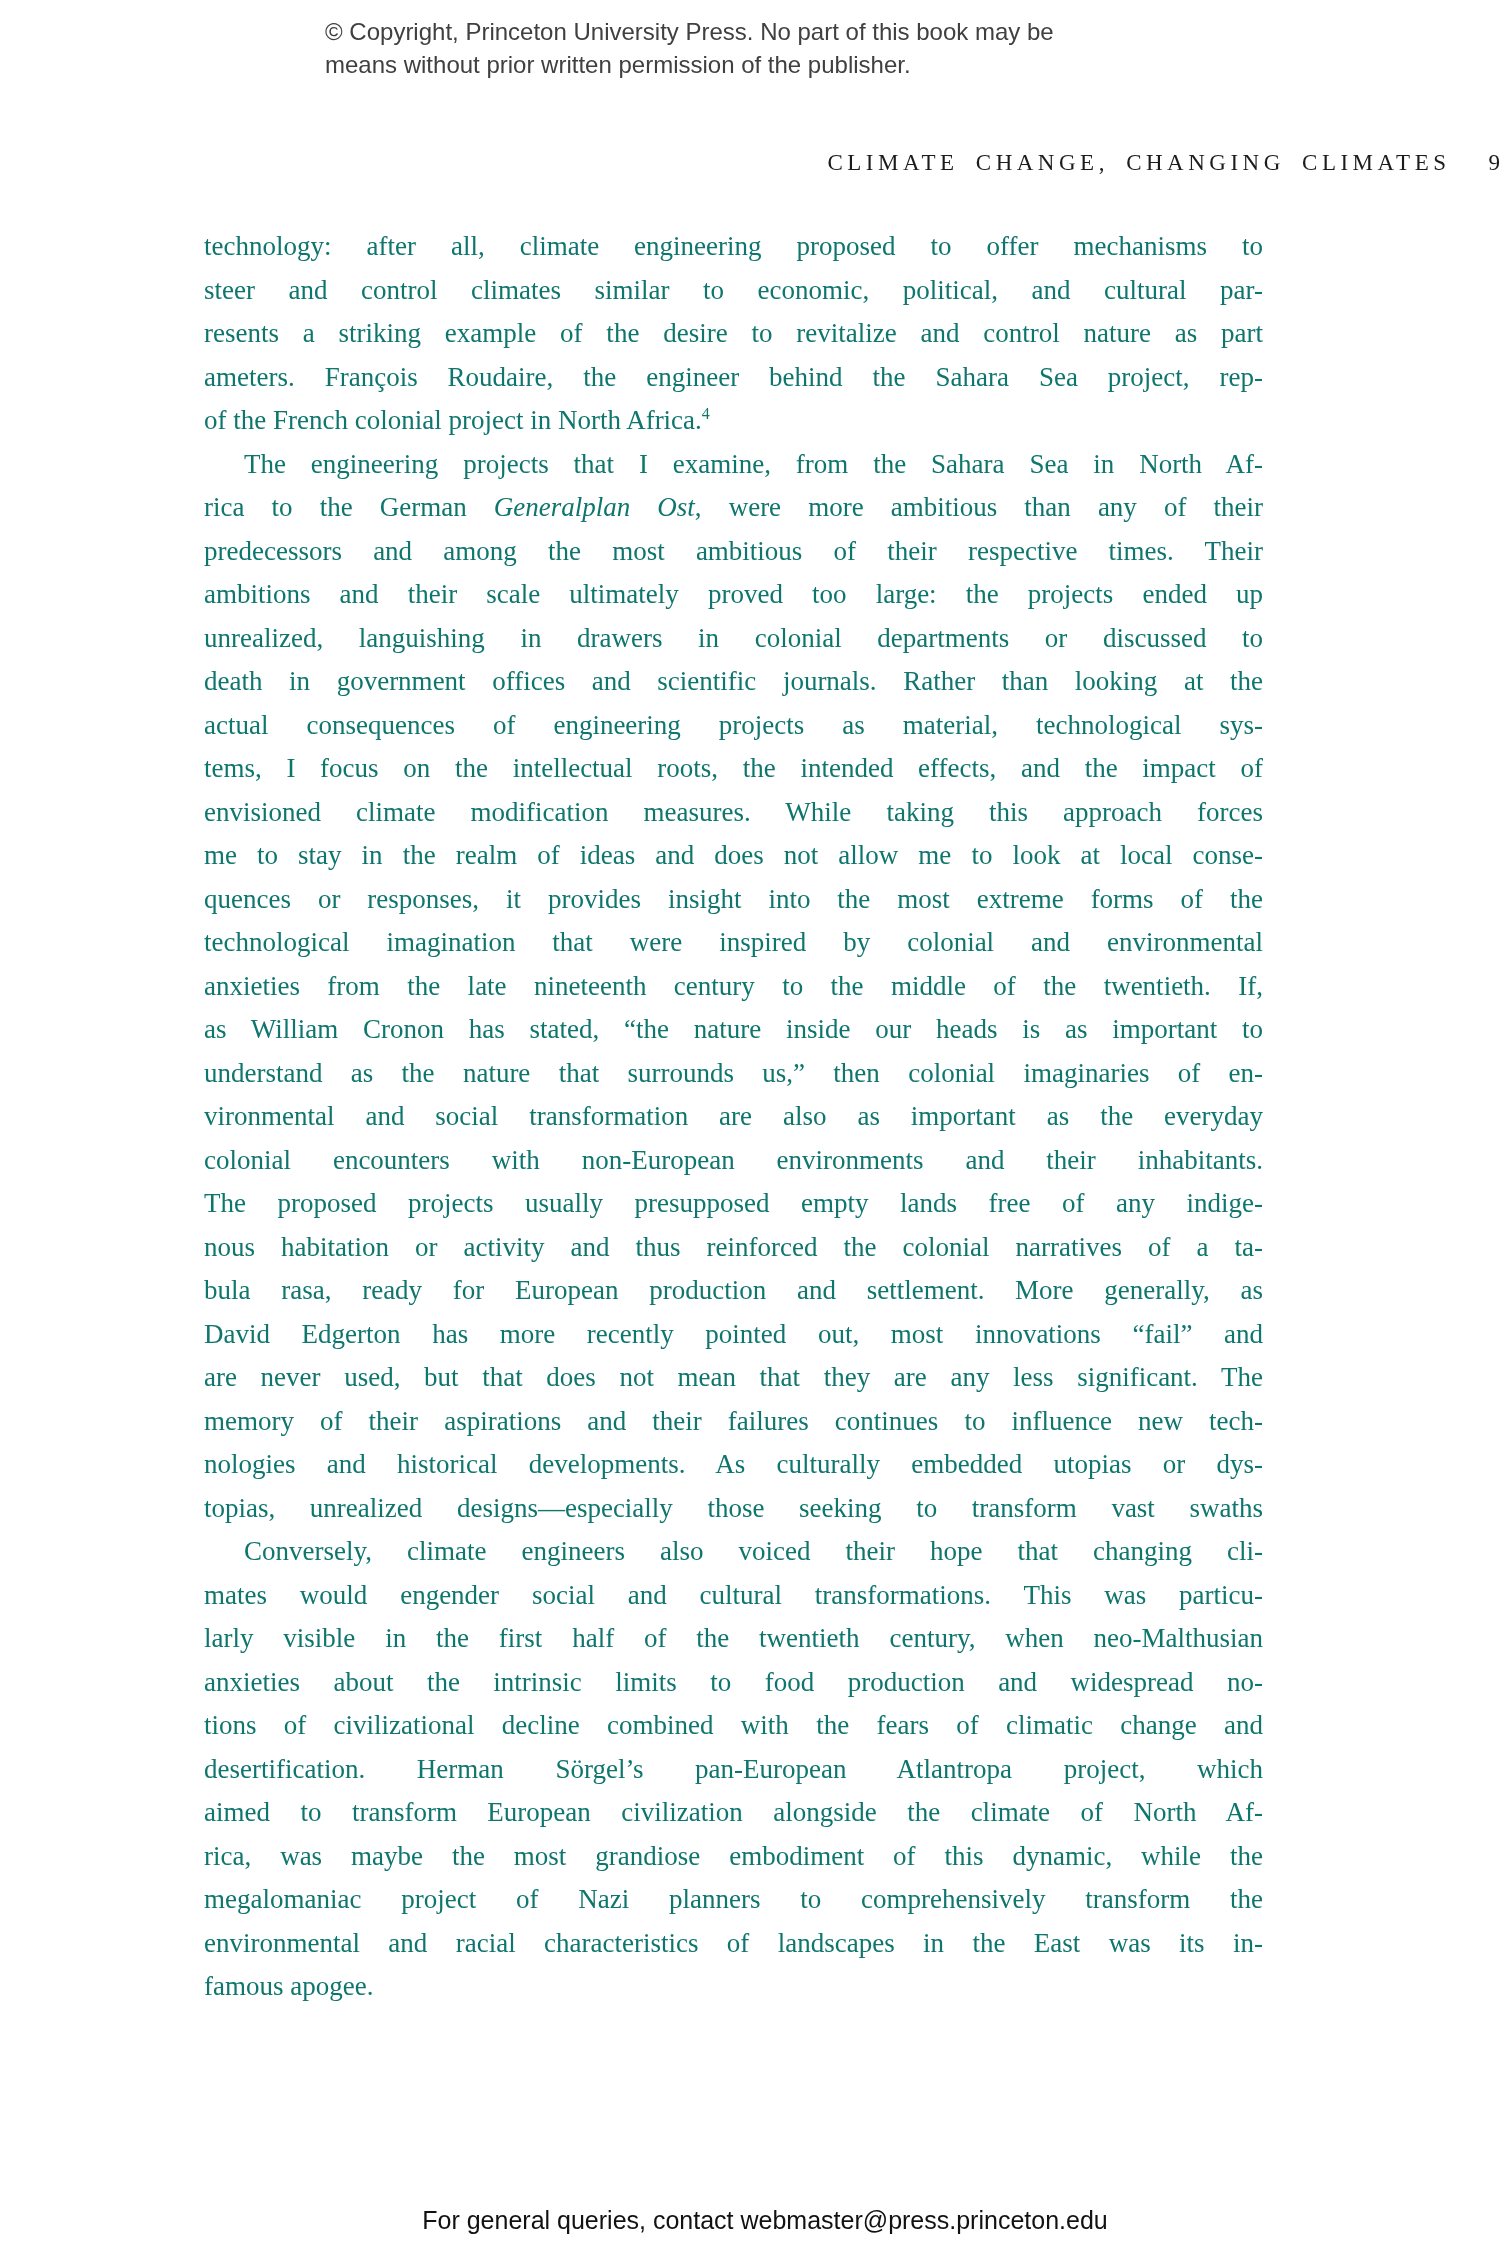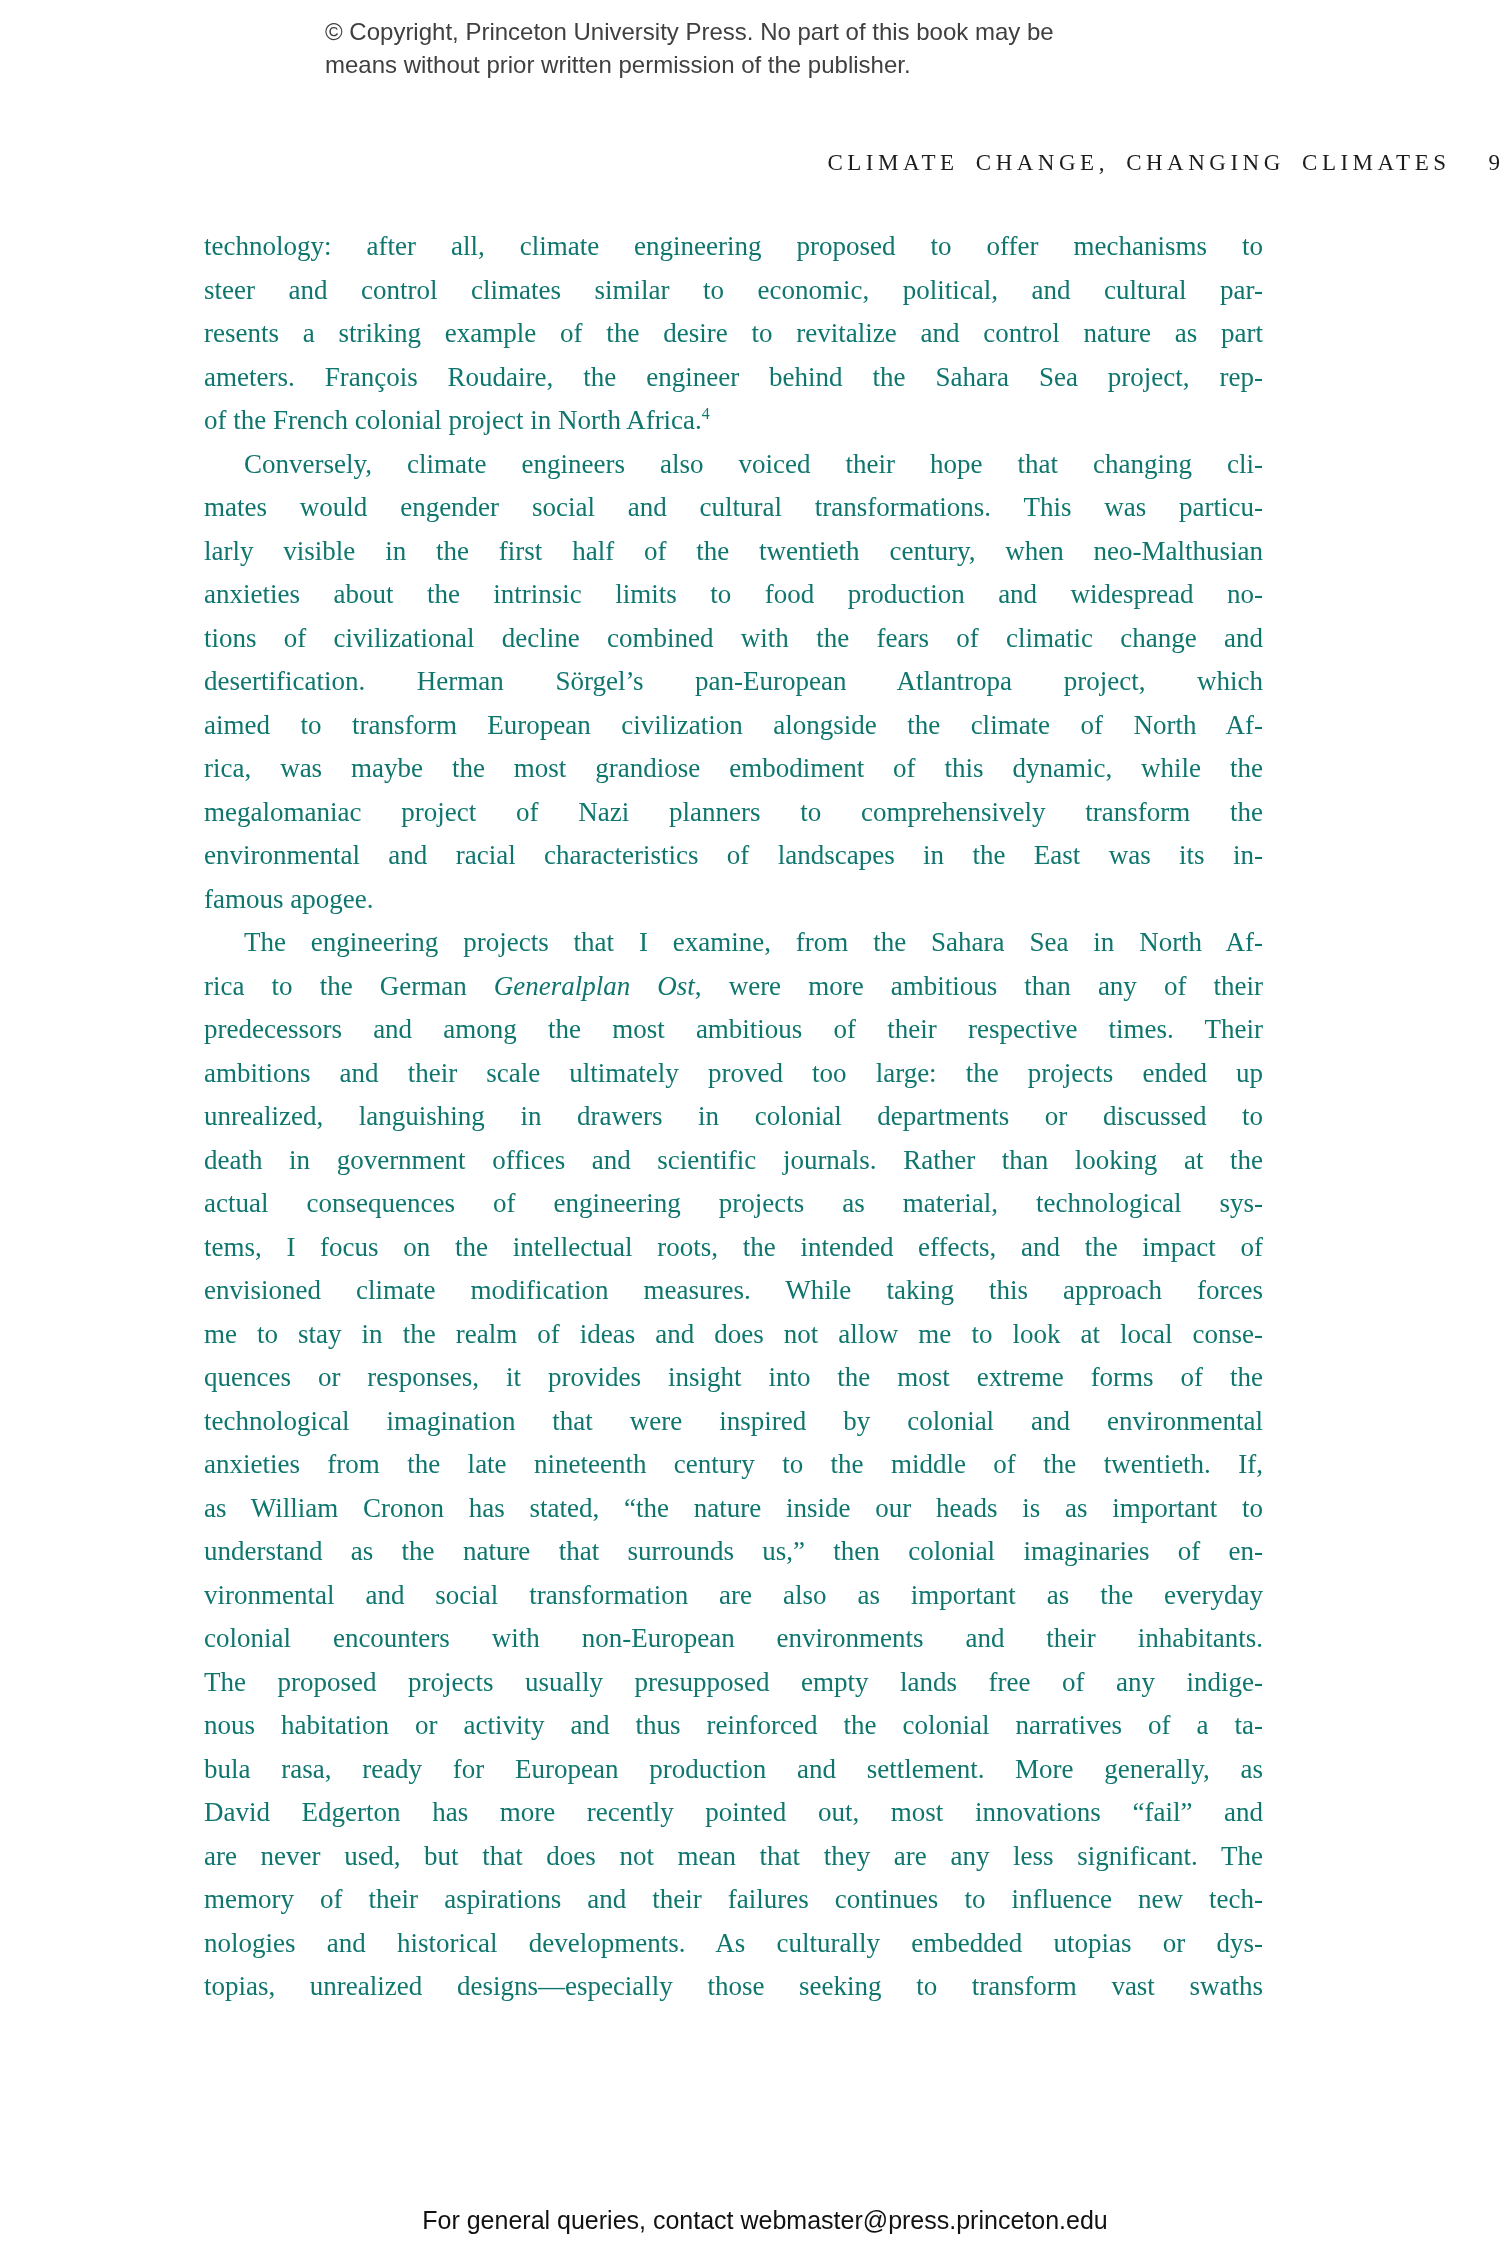--- a/index.html
+++ b/index.html
@@ -105,33 +105,20 @@
 
   <div class="body-text" id="body-block">
       <div class="paragraph">
         <div class="line">technology: after all, climate engineering proposed to offer mechanisms to</div>
         <div class="line">steer and control climates similar to economic, political, and cultural par-</div>
         <div class="line">resents a striking example of the desire to revitalize and control nature as part</div>
         <div class="line">ameters. François Roudaire, the engineer behind the Sahara Sea project, rep-</div>
         <div class="line no-justify">of the French colonial project in North Africa.<sup>4</sup></div>
       </div>
       <div class="paragraph">
-        <div class="line indent">Conversely, climate engineers also voiced their hope that changing cli-</div>
-        <div class="line">mates would engender social and cultural transformations. This was particu-</div>
-        <div class="line">larly visible in the first half of the twentieth century, when neo-Malthusian</div>
-        <div class="line">anxieties about the intrinsic limits to food production and widespread no-</div>
-        <div class="line">tions of civilizational decline combined with the fears of climatic change and</div>
-        <div class="line">desertification. Herman Sörgel’s pan-European Atlantropa project, which</div>
-        <div class="line">aimed to transform European civilization alongside the climate of North Af-</div>
-        <div class="line">rica, was maybe the most grandiose embodiment of this dynamic, while the</div>
-        <div class="line">megalomaniac project of Nazi planners to comprehensively transform the</div>
-        <div class="line">environmental and racial characteristics of landscapes in the East was its in-</div>
-        <div class="line no-justify">famous apogee.</div>
-      </div>
-      <div class="paragraph">
         <div class="line indent">The engineering projects that I examine, from the Sahara Sea in North Af-</div>
         <div class="line">rica to the German <i>Generalplan Ost</i>, were more ambitious than any of their</div>
         <div class="line">predecessors and among the most ambitious of their respective times. Their</div>
         <div class="line">ambitions and their scale ultimately proved too large: the projects ended up</div>
         <div class="line">unrealized, languishing in drawers in colonial departments or discussed to</div>
         <div class="line">death in government offices and scientific journals. Rather than looking at the</div>
         <div class="line">actual consequences of engineering projects as material, technological sys-</div>
         <div class="line">tems, I focus on the intellectual roots, the intended effects, and the impact of</div>
         <div class="line">envisioned climate modification measures. While taking this approach forces</div>
         <div class="line">me to stay in the realm of ideas and does not allow me to look at local conse-</div>
@@ -144,19 +131,32 @@
         <div class="line">colonial encounters with non-European environments and their inhabitants.</div>
         <div class="line">The proposed projects usually presupposed empty lands free of any indige-</div>
         <div class="line">nous habitation or activity and thus reinforced the colonial narratives of a ta-</div>
         <div class="line">bula rasa, ready for European production and settlement. More generally, as</div>
         <div class="line">David Edgerton has more recently pointed out, most innovations “fail” and</div>
         <div class="line">are never used, but that does not mean that they are any less significant. The</div>
         <div class="line">memory of their aspirations and their failures continues to influence new tech-</div>
         <div class="line">nologies and historical developments. As culturally embedded utopias or dys-</div>
         <div class="line">topias, unrealized designs—especially those seeking to transform vast swaths</div>
       </div>
+      <div class="paragraph">
+        <div class="line indent">Conversely, climate engineers also voiced their hope that changing cli-</div>
+        <div class="line">mates would engender social and cultural transformations. This was particu-</div>
+        <div class="line">larly visible in the first half of the twentieth century, when neo-Malthusian</div>
+        <div class="line">anxieties about the intrinsic limits to food production and widespread no-</div>
+        <div class="line">tions of civilizational decline combined with the fears of climatic change and</div>
+        <div class="line">desertification. Herman Sörgel’s pan-European Atlantropa project, which</div>
+        <div class="line">aimed to transform European civilization alongside the climate of North Af-</div>
+        <div class="line">rica, was maybe the most grandiose embodiment of this dynamic, while the</div>
+        <div class="line">megalomaniac project of Nazi planners to comprehensively transform the</div>
+        <div class="line">environmental and racial characteristics of landscapes in the East was its in-</div>
+        <div class="line no-justify">famous apogee.</div>
+      </div>
     </div>
 
   <div class="footer">
     <span>For general queries, contact webmaster@press.princeton.edu</span>
   </div>
 
 </div>
 
 </body></html>

